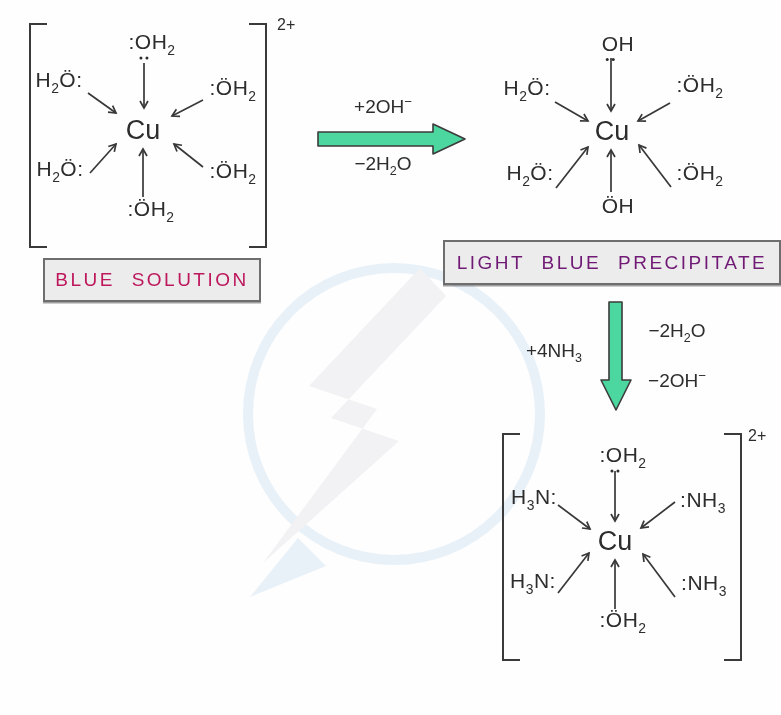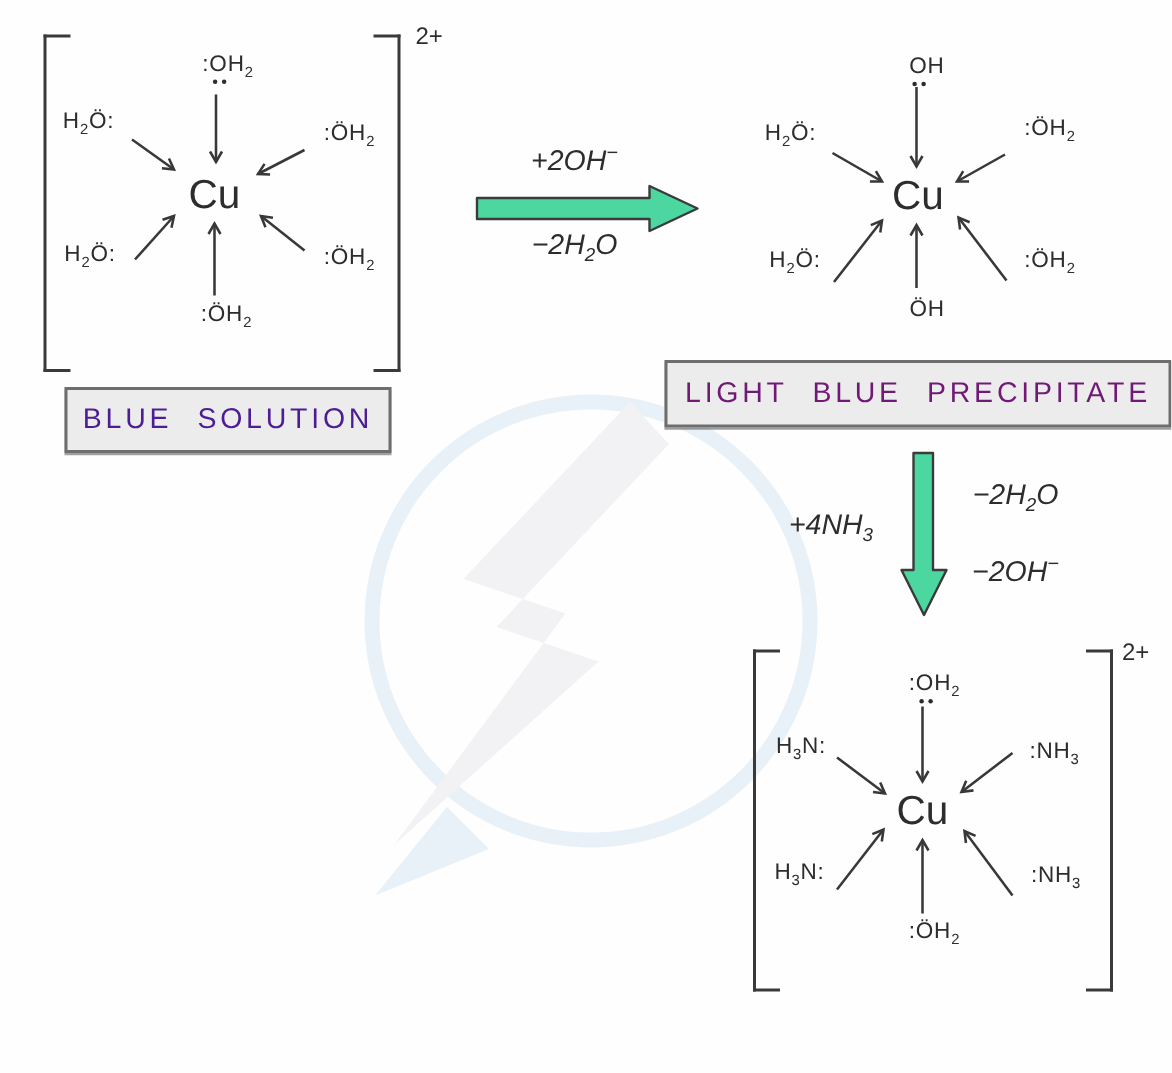--- a/index.html
+++ b/index.html
@@ -1,37 +1,37 @@
 <!DOCTYPE html>
 <html><head>
 <meta charset="utf-8">
 <style>
   html,body{margin:0;padding:0;background:#ffffff;}
   .canvas{position:relative;width:781px;height:715px;background:#fefefe;overflow:hidden;
           font-family:"Liberation Sans","DejaVu Sans",sans-serif;color:#2d2d2d;}
   .wm{position:absolute;left:0;top:0;z-index:0;}
   .complex{position:absolute;z-index:1;}
   .arrows{position:absolute;left:0;top:0;z-index:1;}
-  .ligand{position:absolute;transform:translate(-50%,-50%);font-size:15px;white-space:nowrap;z-index:2;letter-spacing:0.5px;}
+  .ligand{position:absolute;transform:translate(-50%,-50%);font-size:21px;white-space:nowrap;z-index:2;letter-spacing:0.5px;}
   .cu{position:absolute;transform:translate(-50%,-50%);font-size:27px;z-index:2;}
   sub{font-size:0.66em;}
   sup{font-size:0.7em;}
   .ow{position:relative;display:inline-block;}
   .ow::after{content:"";position:absolute;left:50%;bottom:-5px;width:3px;height:3px;border-radius:50%;
              background:#2d2d2d;transform:translateX(-4px);box-shadow:6px 0 0 #2d2d2d;}
   .bracket{position:absolute;width:16px;border:2.5px solid #3a3a3a;background:transparent;}
   .bracket.left{border-right:none;}
   .bracket.right{border-left:none;}
   .charge{position:absolute;font-size:16px;z-index:2;}
   .labelbox{position:absolute;background:#ececec;border:2px solid #6e6e6e;display:flex;align-items:center;justify-content:center;
             letter-spacing:2.5px;word-spacing:9px;font-size:19px;z-index:2;box-shadow:0 1.5px 0 rgba(80,80,80,.55);}
-  .labelbox.a{color:#4c1d95;}
+  .labelbox.a{color:#be185d;}
   .labelbox.b{color:#701a75;}
   .labelbox.c{color:#3b3bc6;}
-  .rlabel{position:absolute;font-size:19px;text-align:center;white-space:nowrap;z-index:2;font-style:italic;}
+  .rlabel{position:absolute;font-size:19px;text-align:center;white-space:nowrap;z-index:2;}
   .garrow{position:absolute;z-index:1;}
 </style>
 </head>
 <body>
 
 <div class="canvas">
 
   <svg class="wm" width="781" height="715" viewBox="0 0 781 715">
     <circle cx="394" cy="414" r="146" fill="none" stroke="#e9f1f8" stroke-width="10"></circle>
     <polygon points="298,538 250,597 326,566" fill="#e9f1f8"></polygon>

